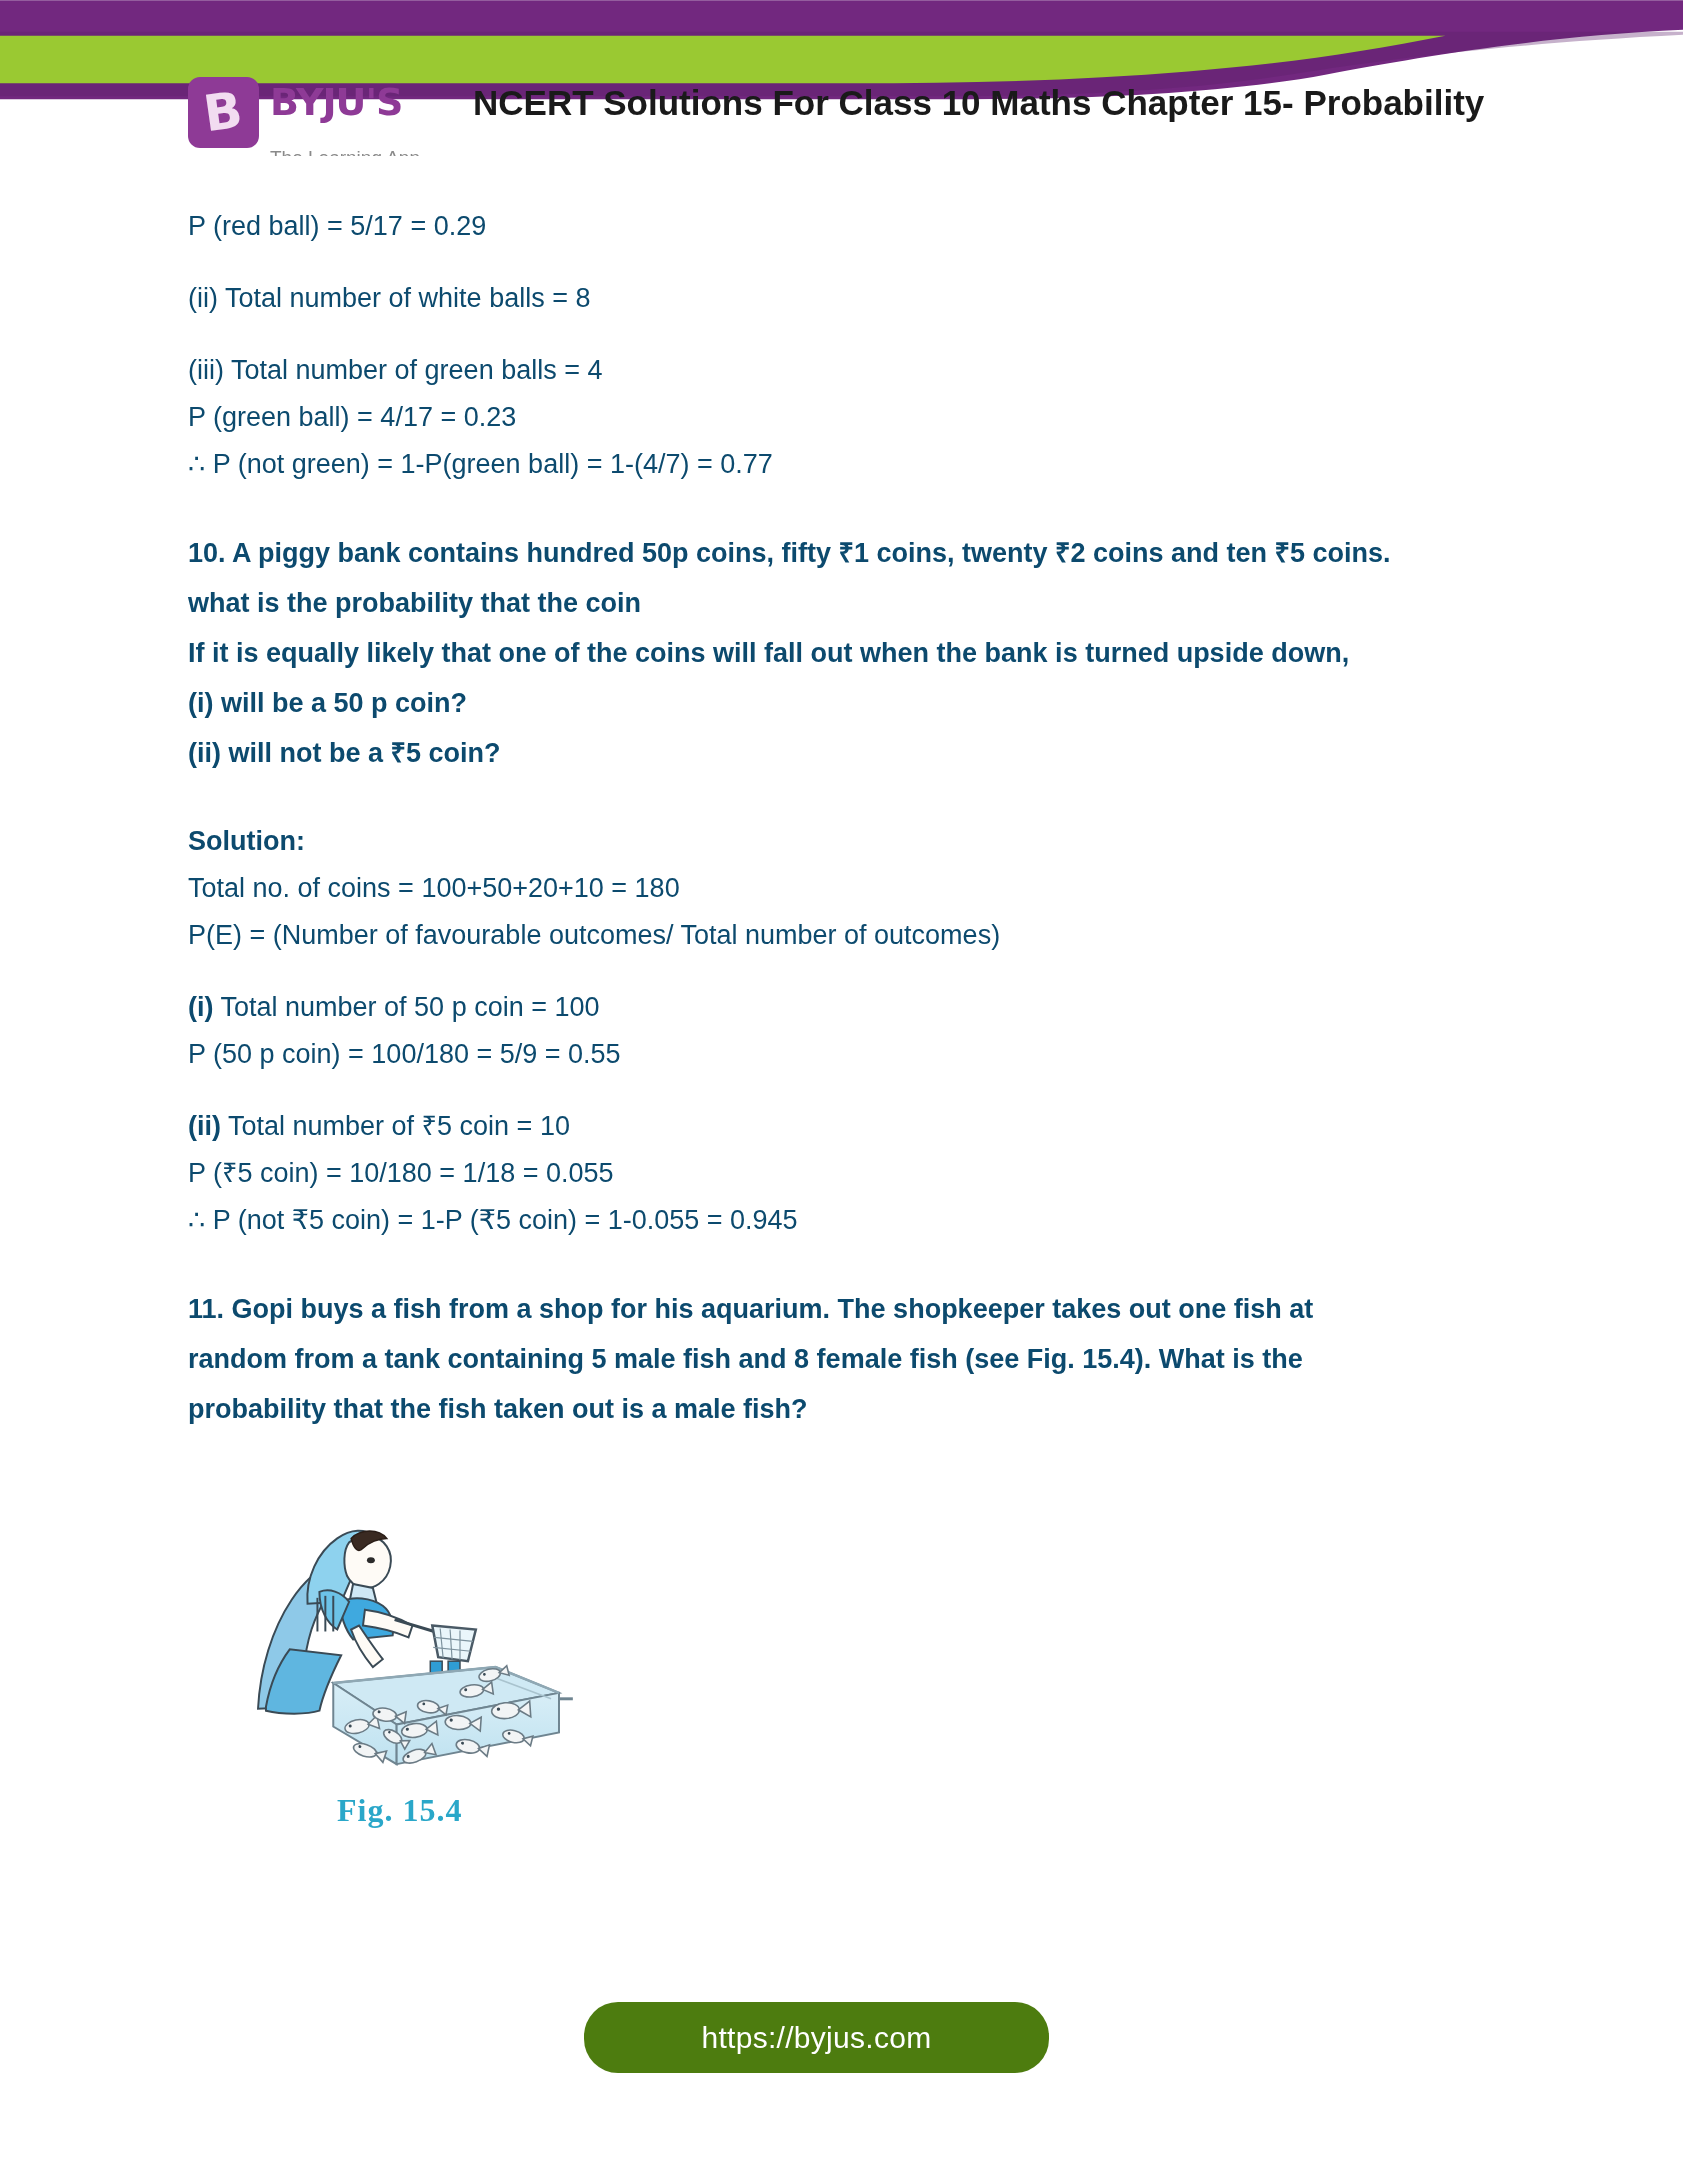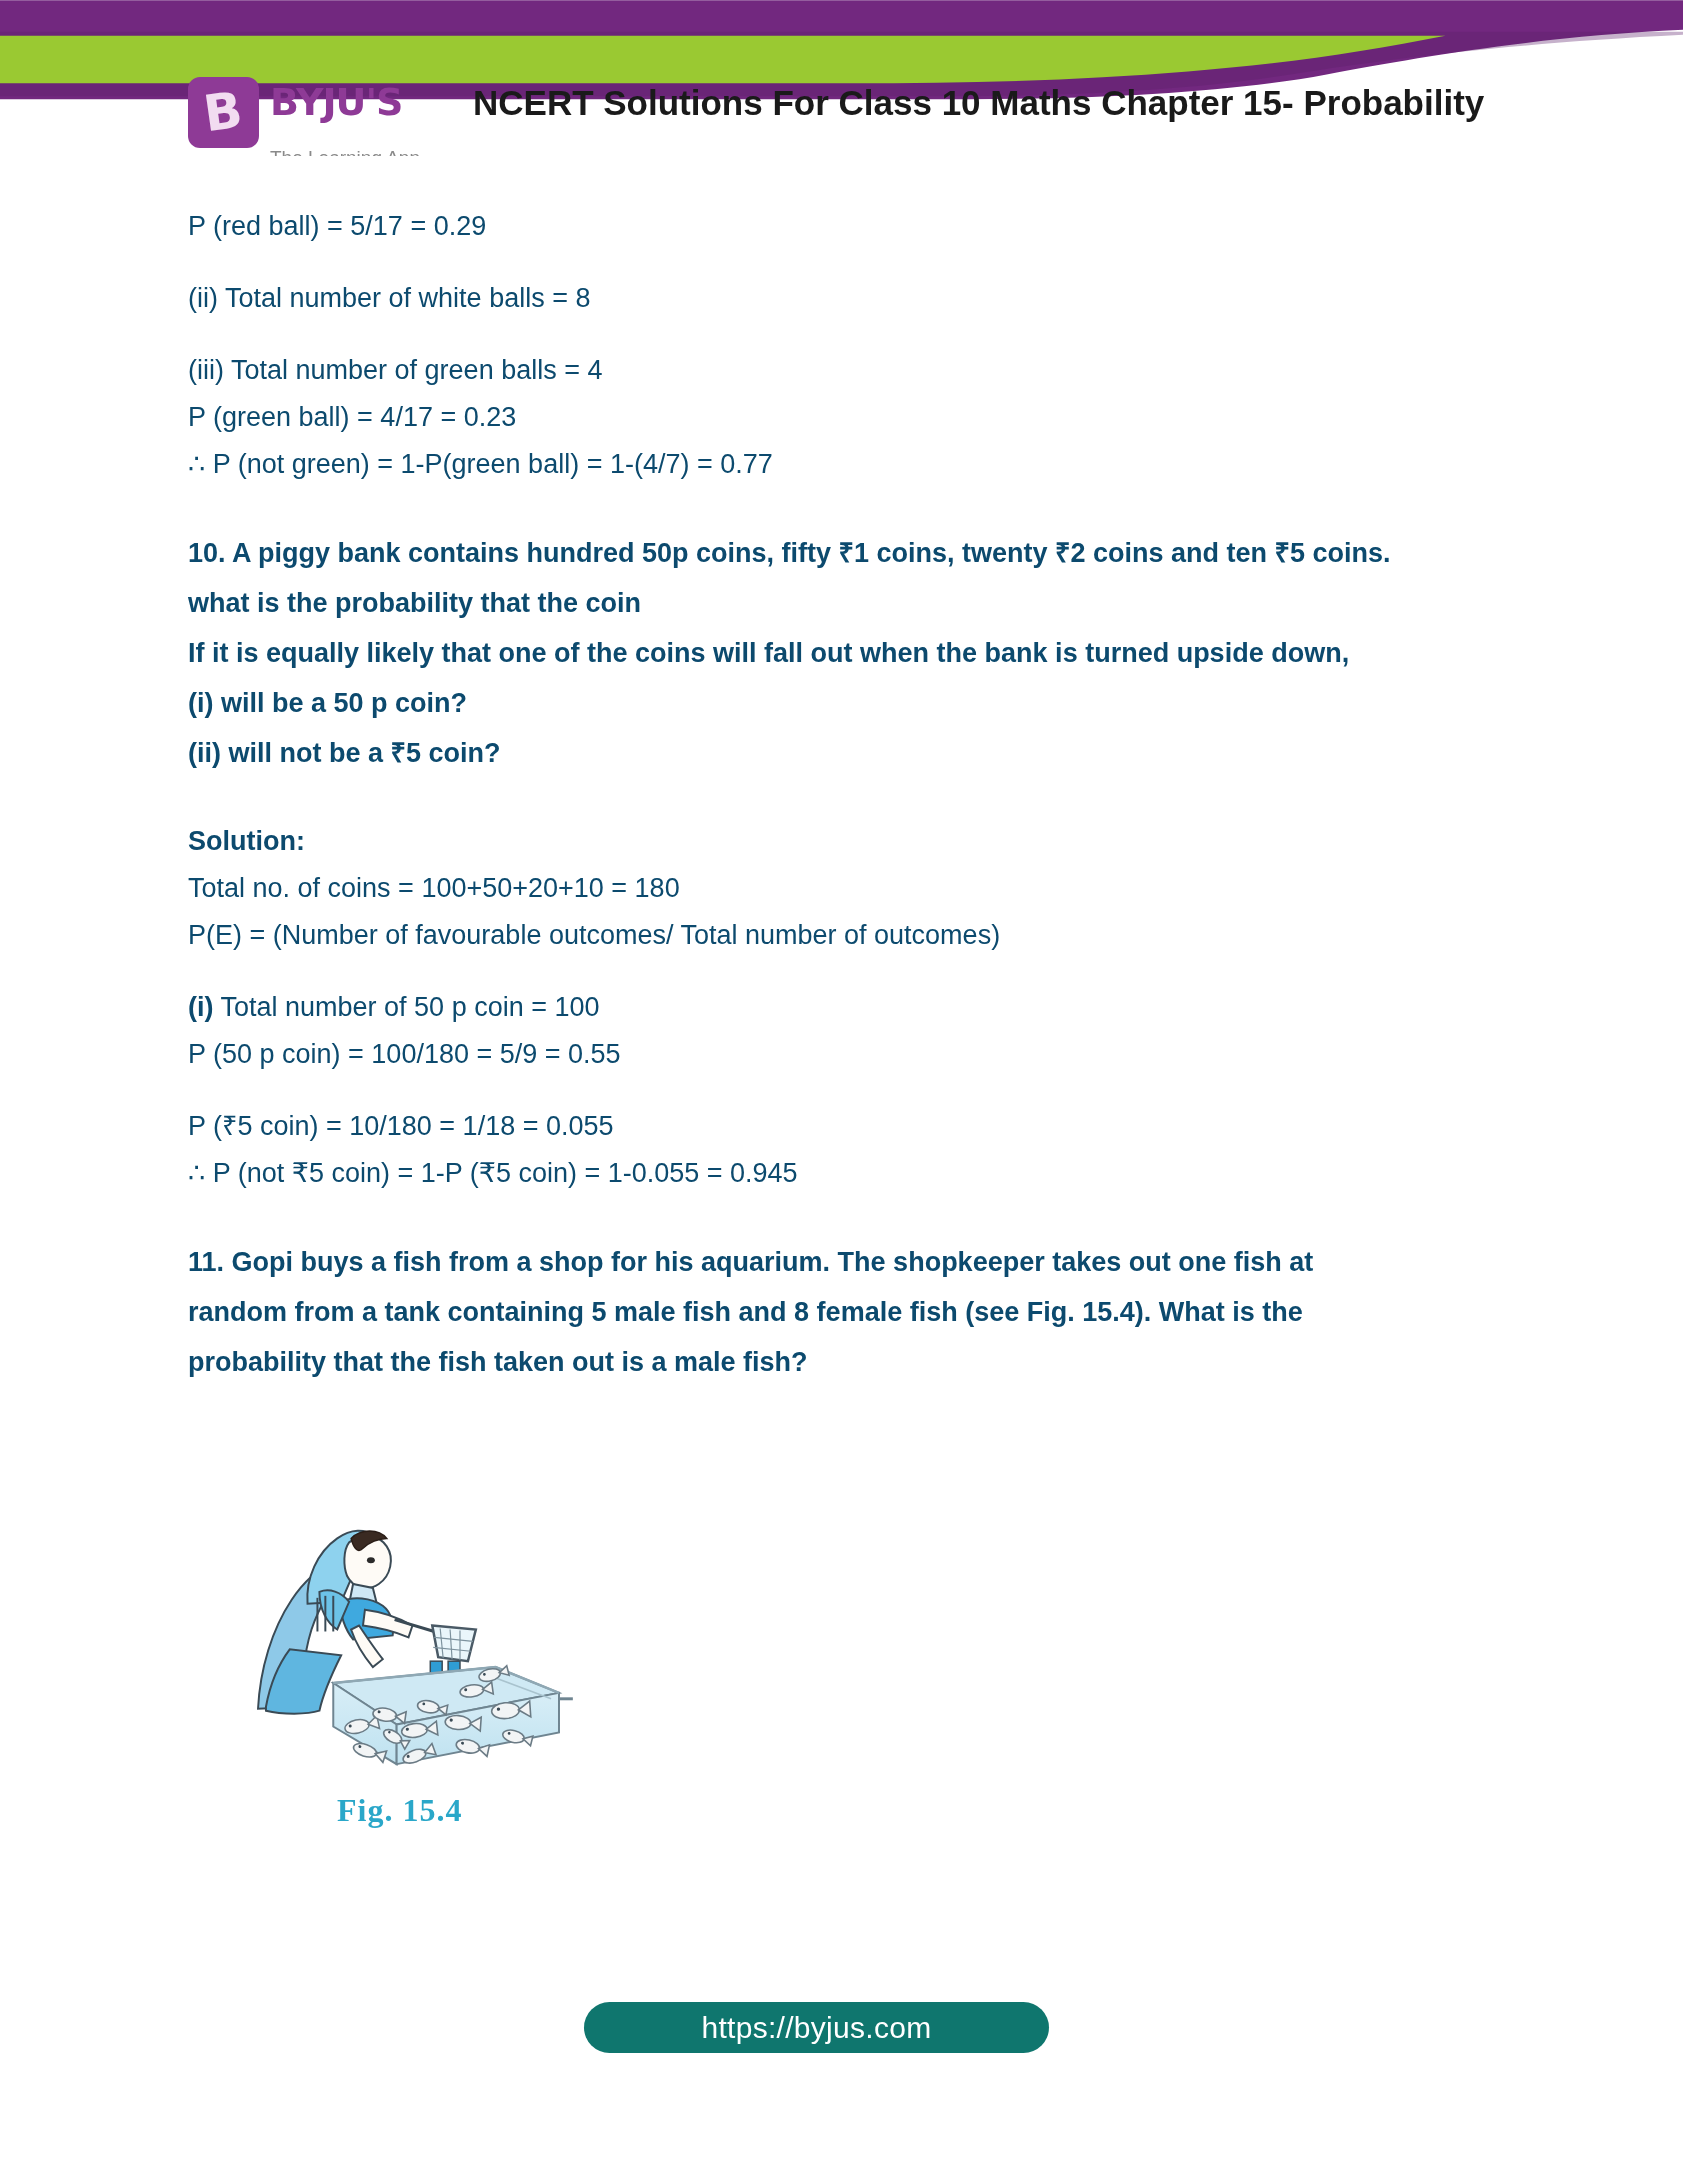--- a/index.html
+++ b/index.html
@@ -135,22 +135,22 @@
     margin-left: 91px;
     letter-spacing: 1px;
   }
 
   
   .footer-pill {
     position: absolute;
     left: 584px;
     top: 2002px;
     width: 465px;
-    height: 51px;
-    background: #0f766e;
+    height: 71px;
+    background: #4d7c0f;
     border-radius: 34px;
     display: flex;
     align-items: center;
     justify-content: center;
   }
   .footer-pill .url {
     font-family: "Liberation Sans", sans-serif;
     font-size: 30px;
     color: #ffffff;
     letter-spacing: 0.3px;
@@ -227,20 +227,21 @@
   <div class="gap-sm"></div>
 
   <div class="blk">
     <div class="line"><span class="lead-bold">(i)</span><span> Total number of 50 p coin = 100</span></div>
     <div class="line">P (50 p coin) = 100/180 = 5/9 = 0.55</div>
   </div>
 
   <div class="gap-sm"></div>
 
   <div class="blk">
+    <div class="line"><span class="lead-bold">(ii)</span><span> Total number of ₹5 coin = 10</span></div>
     <div class="line">P (₹5 coin) = 10/180 = 1/18 = 0.055</div>
     <div class="line">∴ P (not ₹5 coin) = 1-P (₹5 coin) = 1-0.055 = 0.945</div>
   </div>
 
   <div class="gap-md"></div>
 
   <div class="blk q-block">
     <div class="line bold">11. Gopi buys a fish from a shop for his aquarium. The shopkeeper takes out one fish at</div>
     <div class="line bold">random from a tank containing 5 male fish and 8 female fish (see Fig. 15.4). What is the</div>
     <div class="line bold">probability that the fish taken out is a male fish?</div>

